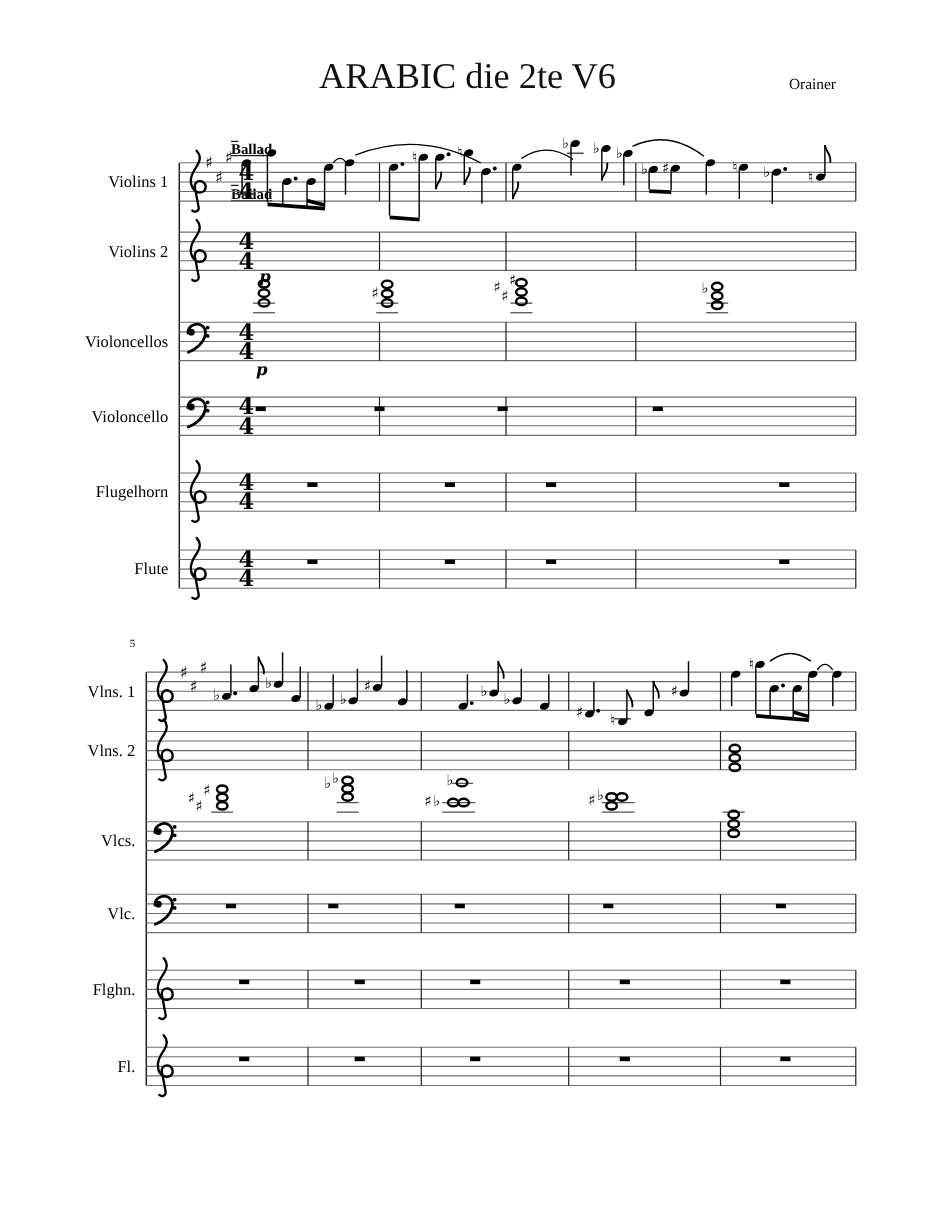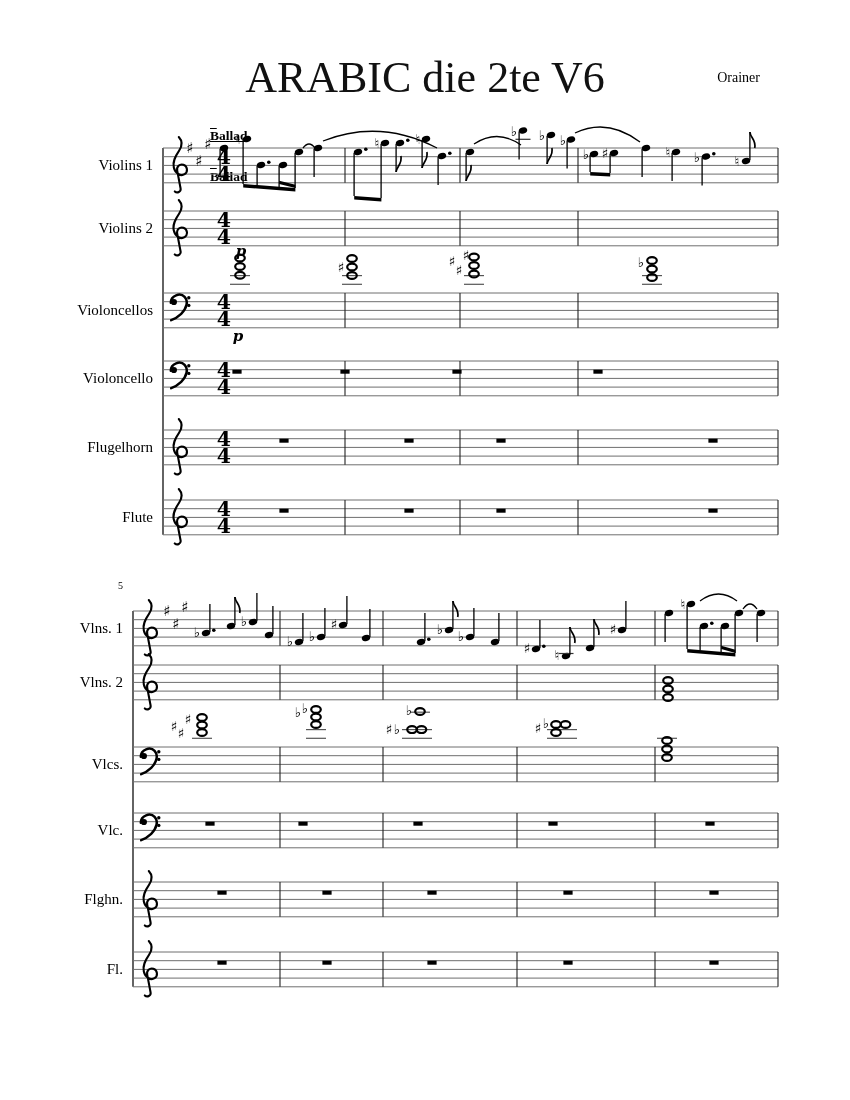--- a/index.html
+++ b/index.html
@@ -1,19 +1,19 @@
 <!DOCTYPE html>
 <html><head>
 <meta charset="utf-8">
 <style>
   html,body{margin:0;padding:0;background:#ffffff;}
   body{width:850px;height:1100px;position:relative;font-family:"Liberation Serif",serif;color:#000;}
   #score-svg{position:absolute;left:0;top:0;}
   .overlay{position:absolute;white-space:pre;}
-  #page-title{left:0;right:0;top:52px;text-align:center;font-size:44px;color:#111;}
+  #page-title{left:0;right:0;top:52px;text-align:center;font-size:33px;color:#111;}
   #composer{right:90px;top:70px;font-size:14px;margin-left:35px;}
   #tempo-block{left:210px;top:102px;font-size:13.5px;line-height:13.5px;font-weight:bold;text-decoration:underline;}
   #measure-number{left:118px;top:580px;font-size:10px;}
 </style>
 </head>
 <body>
 
 <div class="overlay" id="page-title">ARABIC die 2te V6</div>
 <div class="overlay" id="composer">Orainer</div>
 <div class="overlay" id="tempo-block">

